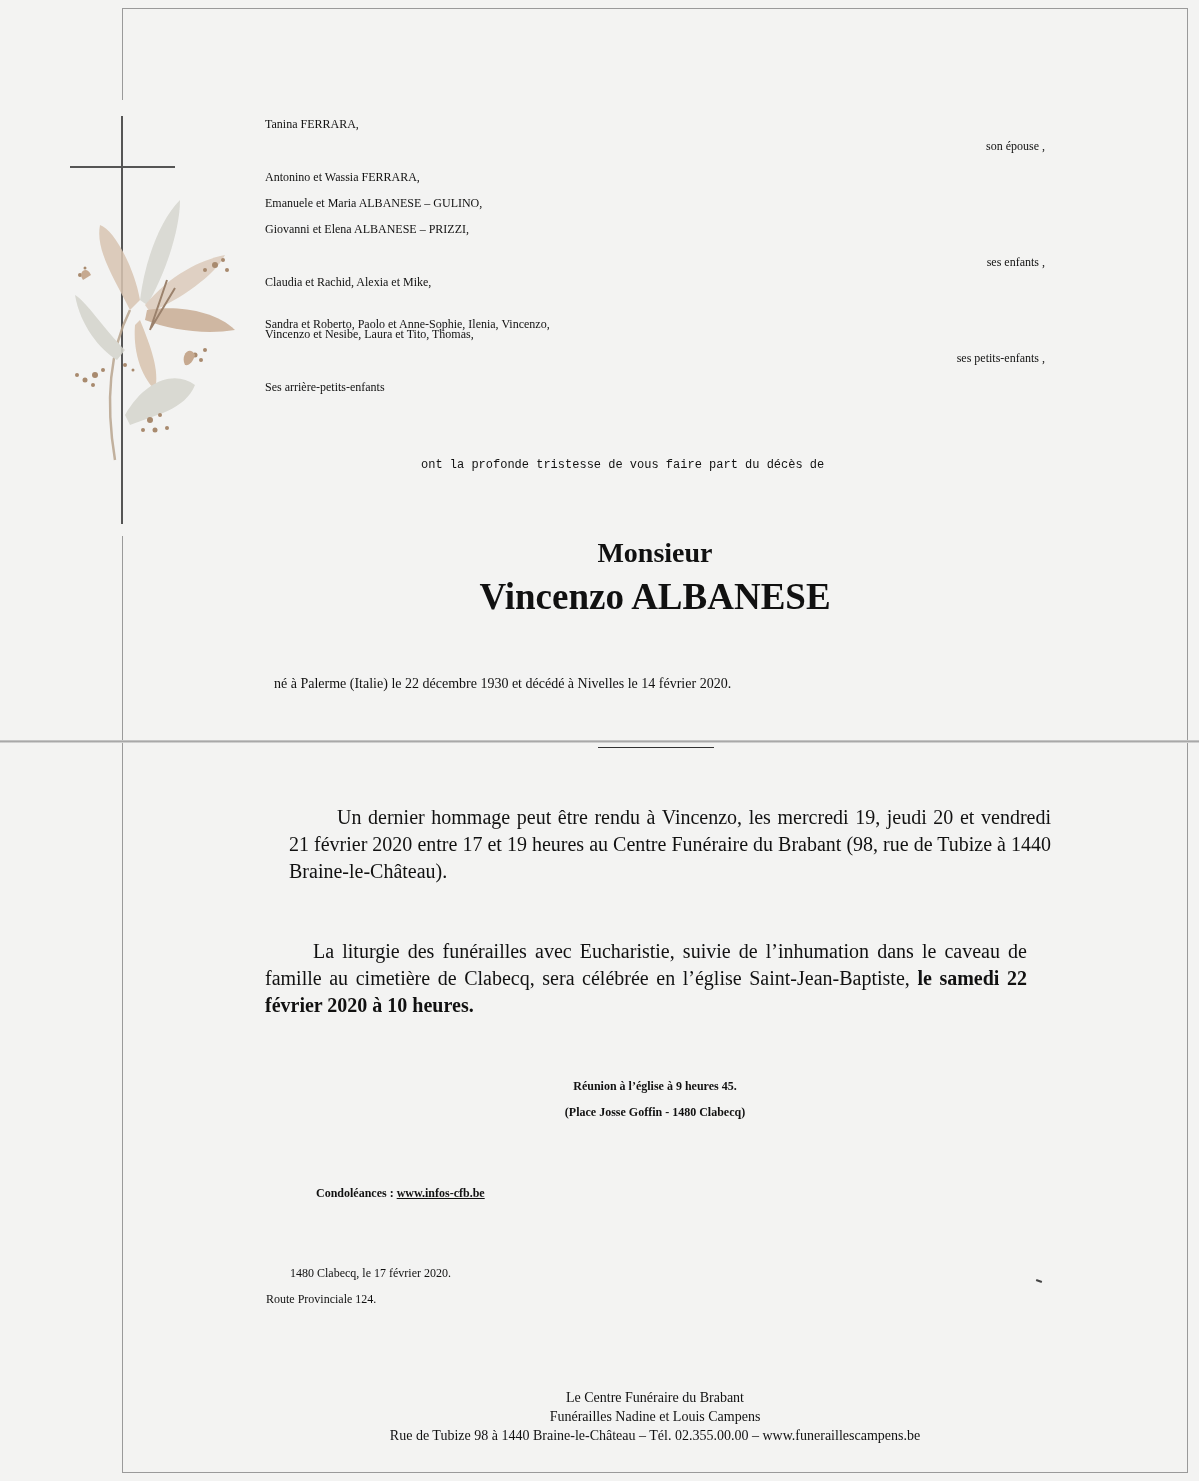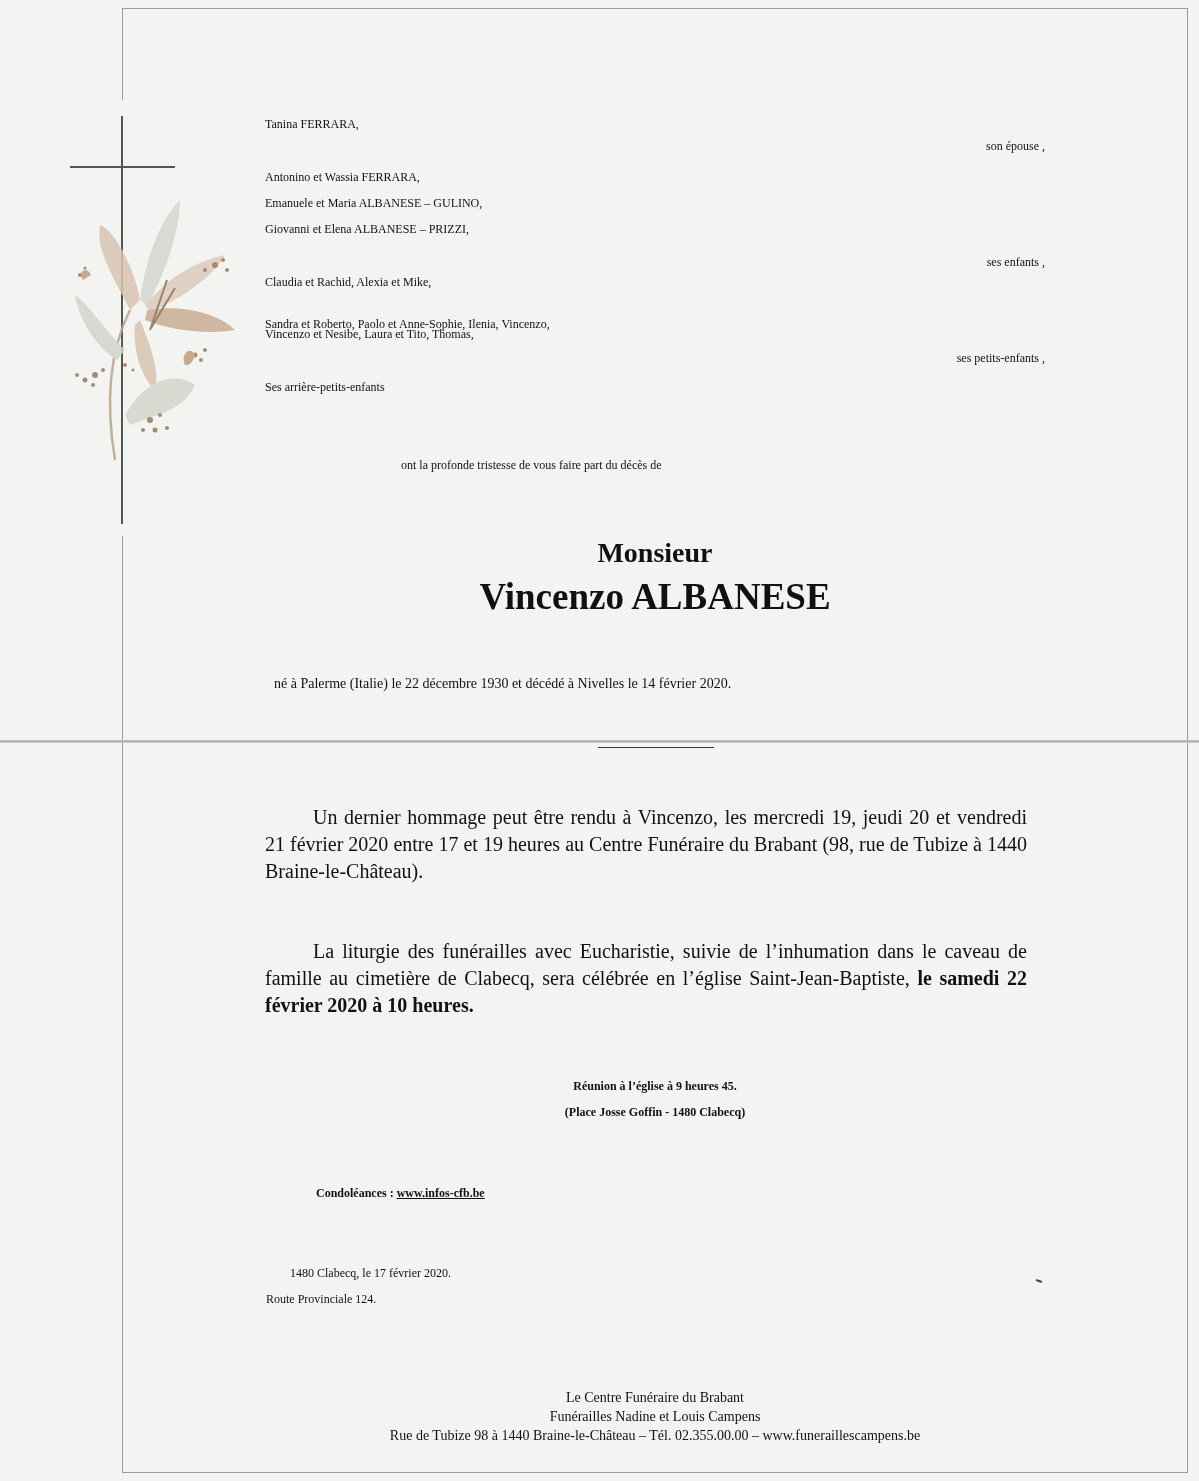--- a/index.html
+++ b/index.html
@@ -91,30 +91,30 @@
 <div class="t" style="left:265px; top:216px;">Giovanni et Elena ALBANESE – PRIZZI,</div>
 <div class="t r" style="right:154px; top:249px;font-family:Liberation Serif, serif;">ses enfants ,</div>
 
 <div class="t" style="left:265px; top:269px;text-align:right;">Claudia et Rachid, Alexia et Mike,</div>
 <div class="t" style="left:265px; top:295px;margin-top:16px;">Sandra et Roberto, Paolo et Anne-Sophie, Ilenia, Vincenzo,</div>
 <div class="t" style="left:265px; top:321px;">Vincenzo et Nesibe, Laura et Tito, Thomas,</div>
 <div class="t r" style="right:154px; top:345px;">ses petits-enfants ,</div>
 
 <div class="t" style="left:265px; top:374px;">Ses arrière-petits-enfants</div>
 
-<div class="t" style="left:401px; top:452px;">ont la profonde tristesse de vous faire part du décès de</div>
+<div class="t" style="left:421px; top:452px;font-family:Liberation Mono, monospace;">ont la profonde tristesse de vous faire part du décès de</div>
 
 <div class="t c b" style="left:0; width:1310px; top:536px; font-size:28px; line-height:34px;">Monsieur</div>
 <div class="t c b" style="left:0; width:1310px; top:575px; font-size:37px; line-height:44px;">Vincenzo ALBANESE</div>
 
 <div class="t" style="left:274px; top:671px; font-size:14px;">né à Palerme (Italie) le 22 décembre 1930 et décédé à Nivelles le 14 février 2020.</div>
 
 <div class="sep"></div>
 
-<div class="para" style="top:804px;">
+<div class="para" style="top:804px;margin-left:24px;">
   <span class="indent"></span><span>Un dernier hommage peut être rendu à Vincenzo, les mercredi 19, jeudi 20 et vendredi 21 février 2020 entre 17 et 19 heures au Centre Funéraire du Brabant (98, rue de Tubize à 1440 Braine-le-Château).</span>
 </div>
 
 <div class="para" style="top:938px;">
   <span class="indent"></span><span>La liturgie des funérailles avec Eucharistie, suivie de l’inhumation dans le caveau de famille au cimetière de Clabecq, sera célébrée en l’église Saint-Jean-Baptiste,</span>
   <b>le samedi 22 février 2020 à 10 heures.</b>
 </div>
 
 <div class="t c b" style="left:0; width:1310px; top:1073px;">Réunion à l’église à 9 heures 45.</div>
 <div class="t c b" style="left:0; width:1310px; top:1099px;">(Place Josse Goffin - 1480 Clabecq)</div>

